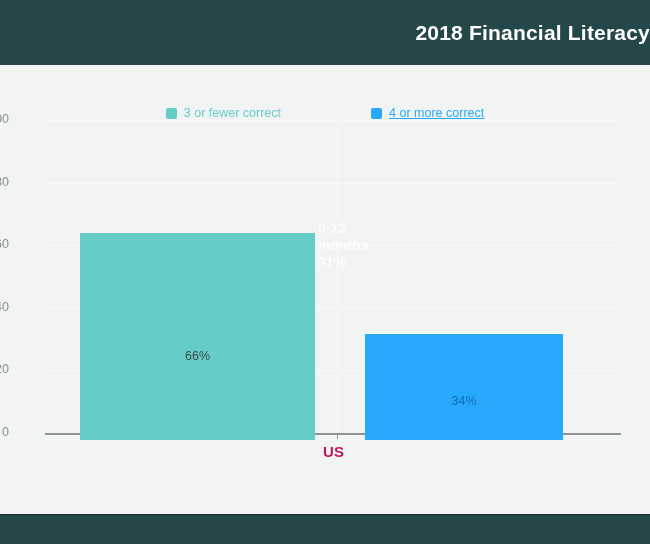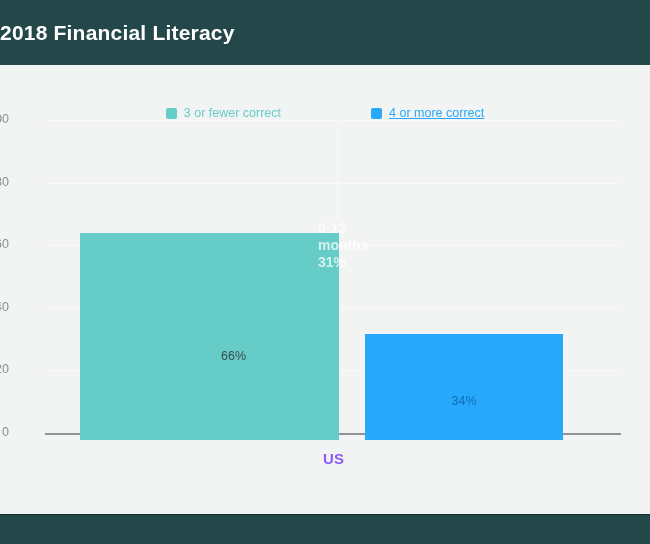--- a/index.html
+++ b/index.html
@@ -23,21 +23,21 @@
 
   
   .header {
     position: absolute;
     left: 0; top: 0;
     width: 650px;
     height: 65px;
     background: #24474a;
     display: flex;
     align-items: center;
-    justify-content: flex-start;
+    justify-content: flex-end;
   }
   .header-title {
     color: #ffffff;
     font-size: 21px;
     font-weight: bold;
     letter-spacing: 0.2px;
   }
 
   
   .footer {
@@ -133,41 +133,41 @@
     top: 313px;
     width: 1px;
     height: 6px;
     background: #8f9496;
   }
 
   .bar {
     position: absolute;
     bottom: 0;
   }
-  .bar-teal { background: #66ccc7; padding-left: 24px; }
+  .bar-teal { background: #66ccc7; }
   .bar-blue { background: #28a8fa; }
 
   .bar-value {
     position: absolute;
     width: 100%;
     text-align: center;
     font-size: 12.5px;
     color: #3c4a4d;
   }
   .bar-value-blue { color: #0b6fb5; }
 
   .cat-label {
     position: absolute;
-    top: 330px;
+    top: 323px;
     left: 0;
     width: 573px;
     text-align: center;
     font-size: 15px;
     font-weight: bold;
-    color: #8b5cf6;
+    color: #be185d;
   }
 
   
   .ghost-text {
     position: absolute;
     left: 318px;
     top: 155px;
     font-size: 14px;
     font-weight: bold;
     line-height: 17px;

